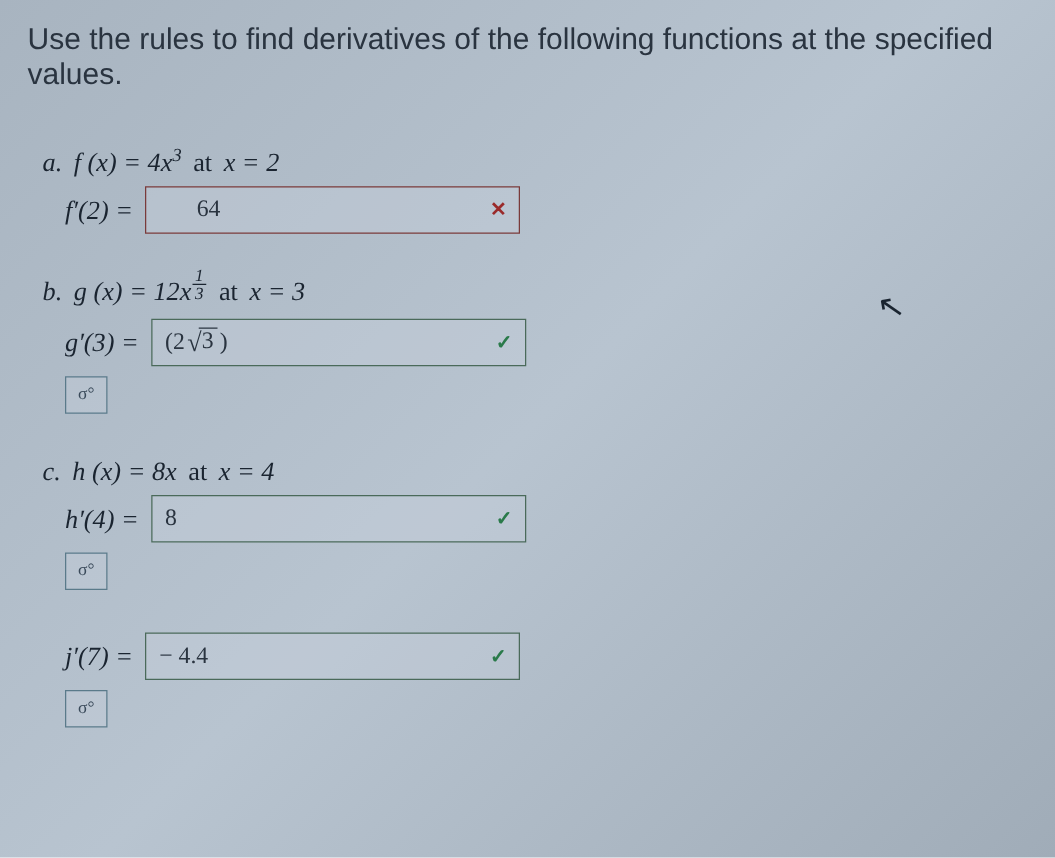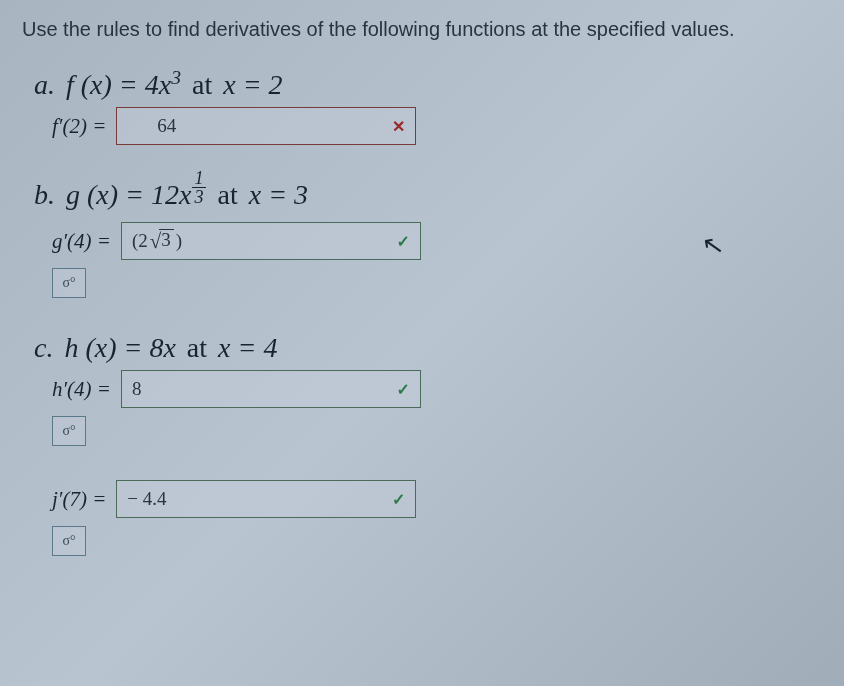--- a/index.html
+++ b/index.html
@@ -7,31 +7,31 @@
     width: 844px;
     height: 686px;
     background: linear-gradient(135deg, #a8b4c0 0%, #b8c4d0 50%, #a0acb8 100%);
     font-family: Georgia, 'Times New Roman', serif;
     color: #2a3440;
     padding: 18px 22px;
     position: relative;
     overflow: hidden;
   }
   .instruction {
-    font-size: 20px;
+    font-size: 24px;
     color: #2a3440;
-    margin-bottom: 28px;
+    margin-bottom: 44px;
     font-family: Arial, sans-serif;
   }
   .problem {
     margin-bottom: 34px;
     margin-left: 12px;
   }
   .prompt-line {
-    font-size: 28px;
+    font-size: 21px;
     font-style: italic;
     color: #1a2430;
     margin-bottom: 6px;
     font-family: 'Times New Roman', serif;
   }
   .prompt-line .letter { font-style: italic; margin-right: 4px; }
   .prompt-line .at { font-style: normal; margin: 0 4px; }
   .answer-row {
     display: flex;
     align-items: center;
@@ -141,21 +141,21 @@
     <span>12x</span><span class="frac">
         <span class="num">1</span>
         <span class="den">3</span>
       </span>
     <span class="at">at</span>
     <span>x</span>
     <span> = </span>
     <span>3</span>
   </div>
   <div class="answer-row">
-    <span class="label"><span>g′(4)</span> =</span>
+    <span class="label"><span>g′(3)</span> =</span>
     <span class="answer-box">
       <span class="val">
         <span>(2</span>
           <span class="sqrt">
             <span class="radical">√</span>
             <span class="radicand">3</span>
           </span>
           <span> )</span>
       </span>
       <span class="mark check">✓</span>

